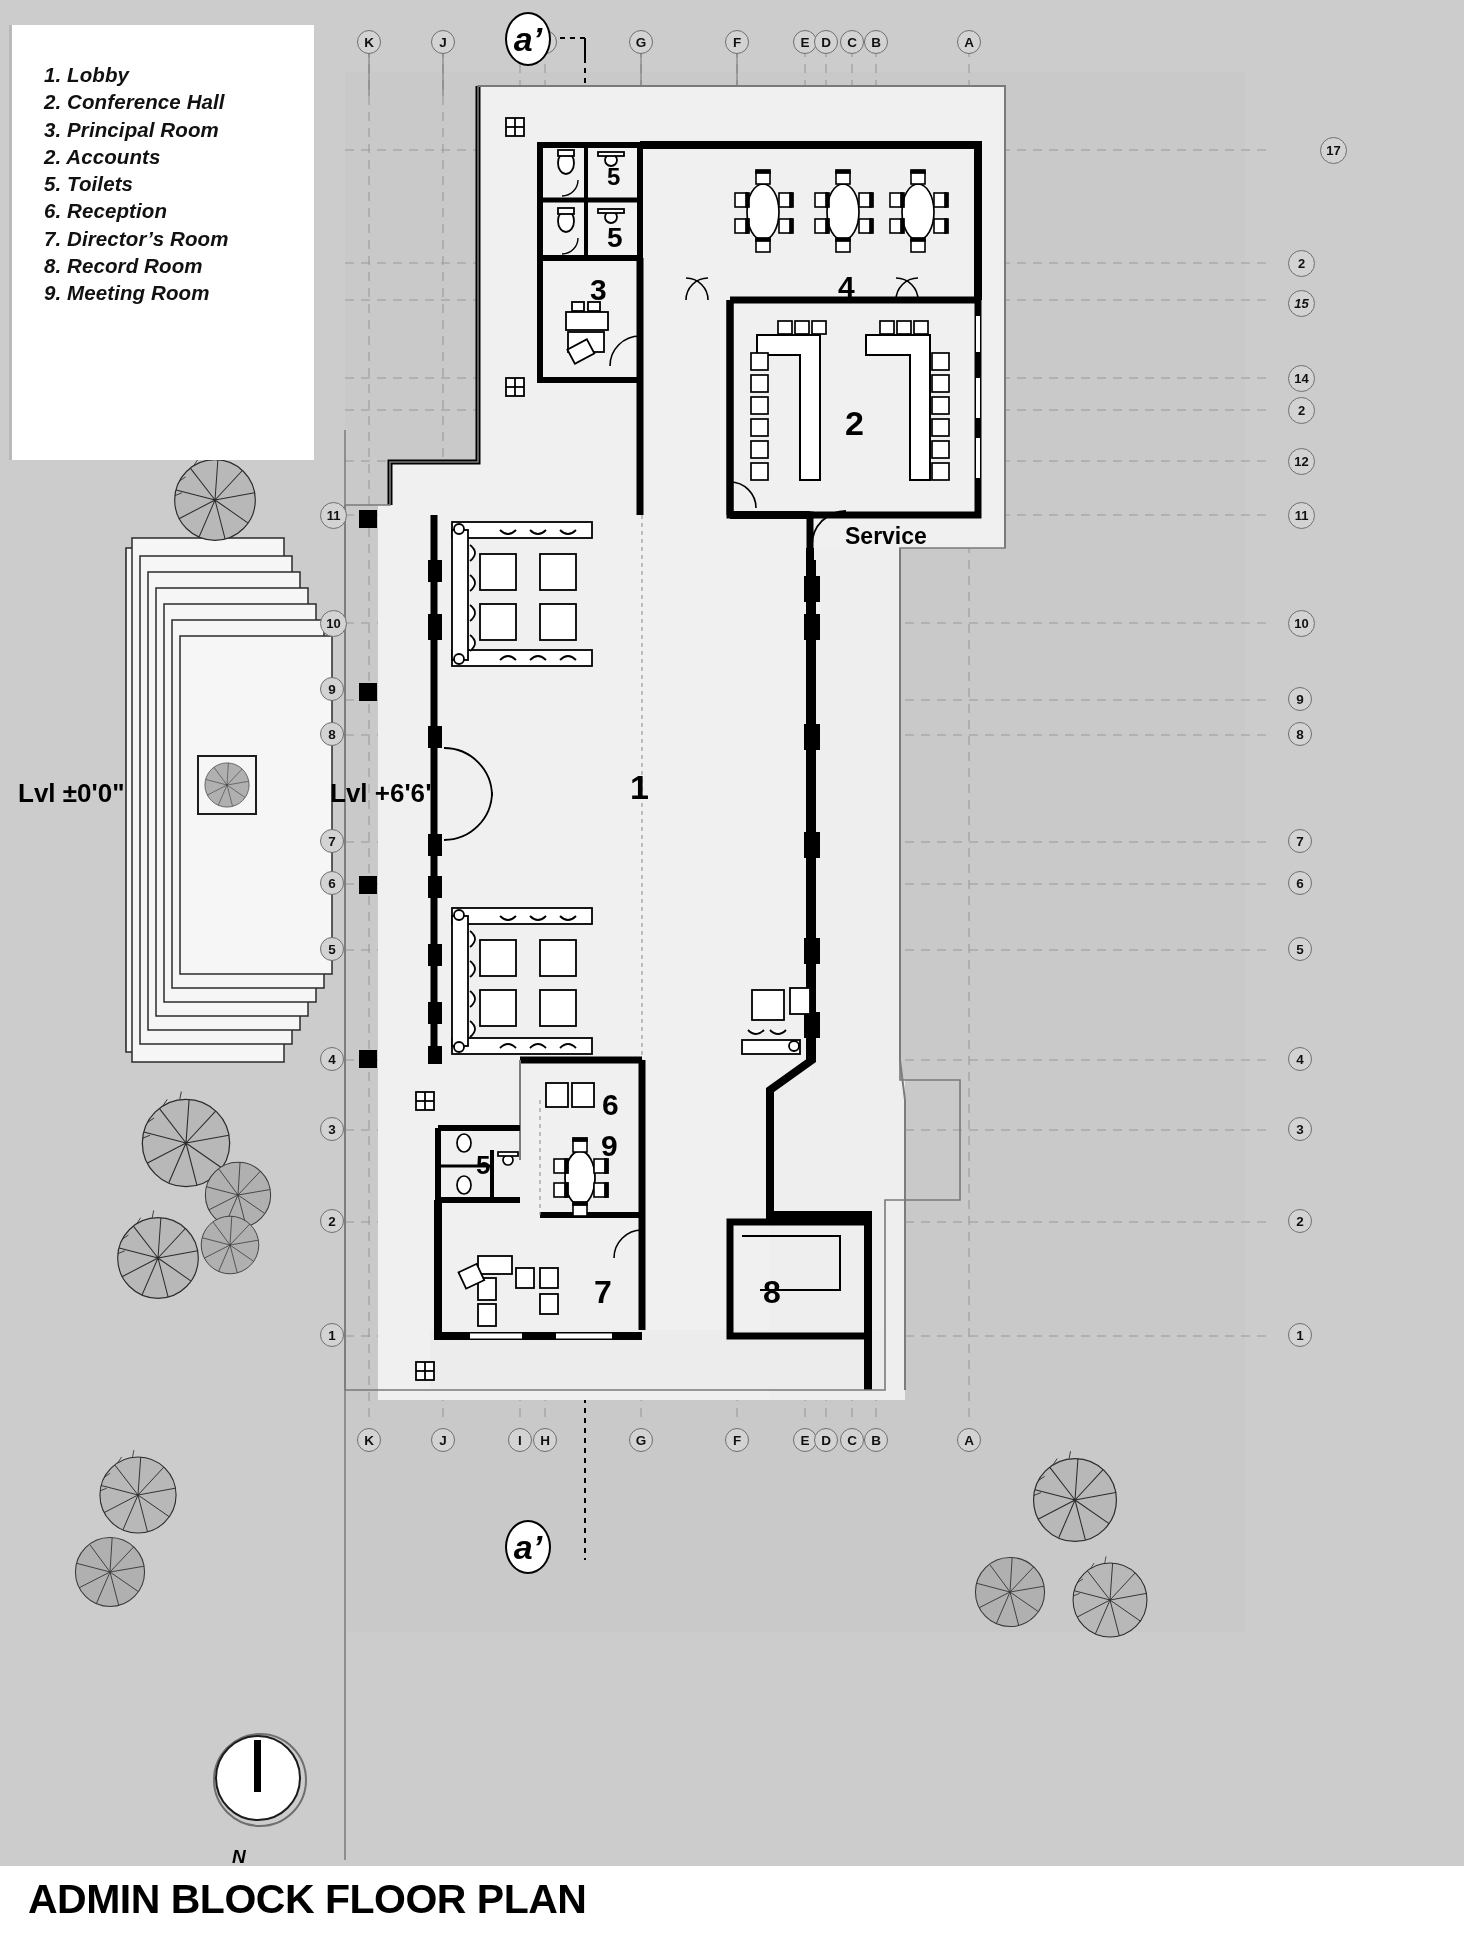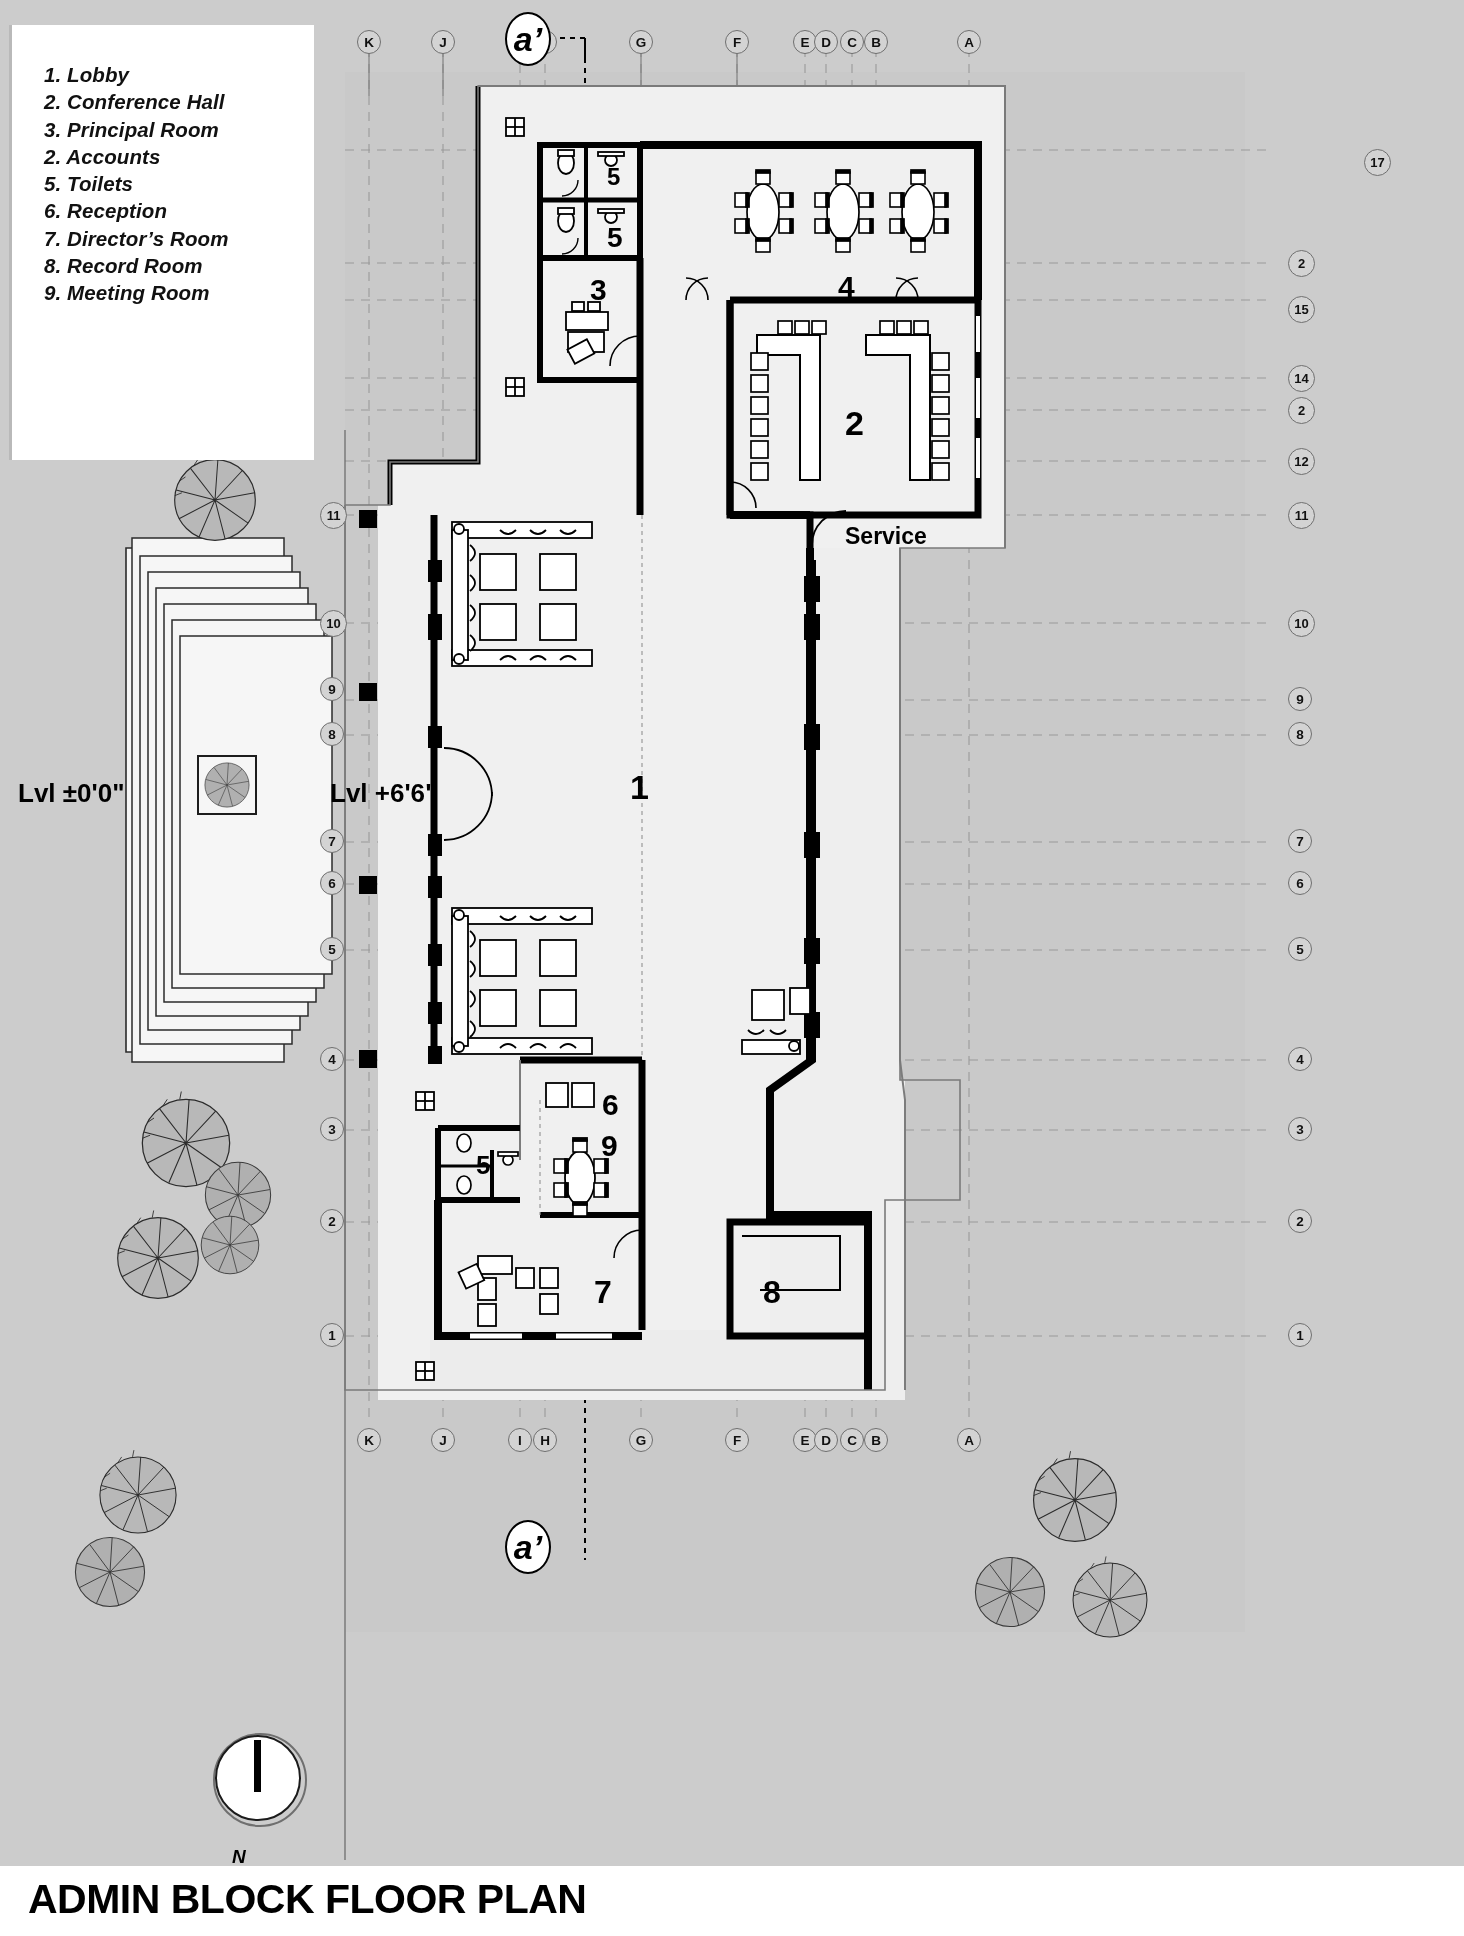--- a/index.html
+++ b/index.html
@@ -617,23 +617,23 @@
       <div class="bub" style="left: 431px; top: 1428px;">J</div>
       <div class="bub" style="left: 508px; top: 1428px;">I</div>
       <div class="bub" style="left: 533px; top: 1428px;">H</div>
       <div class="bub" style="left: 629px; top: 1428px;">G</div>
       <div class="bub" style="left: 725px; top: 1428px;">F</div>
       <div class="bub" style="left: 793px; top: 1428px;">E</div>
       <div class="bub" style="left: 814px; top: 1428px;">D</div>
       <div class="bub" style="left: 840px; top: 1428px;">C</div>
       <div class="bub" style="left: 864px; top: 1428px;">B</div>
       <div class="bub" style="left: 957px; top: 1428px;">A</div>
-      <div class="bub wide" style="left: 1364px; top: 137px; margin-top: 12px;">17</div>
+      <div class="bub wide" style="left: 1320px; top: 137px;">17</div>
       <div class="bub wide" style="left: 1288px; top: 250px;">2</div>
-      <div class="bub wide" style="left: 1288px; top: 296px;">15</div>
+      <div class="bub wide" style="left: 1288px; top: 290px; font-style: italic;">15</div>
       <div class="bub wide" style="left: 1288px; top: 365px;">14</div>
       <div class="bub wide" style="left: 1288px; top: 397px;">2</div>
       <div class="bub wide" style="left: 1288px; top: 448px;">12</div>
       <div class="bub wide" style="left: 1288px; top: 502px;">11</div>
       <div class="bub wide" style="left: 1288px; top: 610px;">10</div>
       <div class="bub" style="left: 1288px; top: 687px;">9</div>
       <div class="bub" style="left: 1288px; top: 722px;">8</div>
       <div class="bub" style="left: 1288px; top: 829px;">7</div>
       <div class="bub" style="left: 1288px; top: 871px;">6</div>
       <div class="bub" style="left: 1288px; top: 937px;">5</div>

